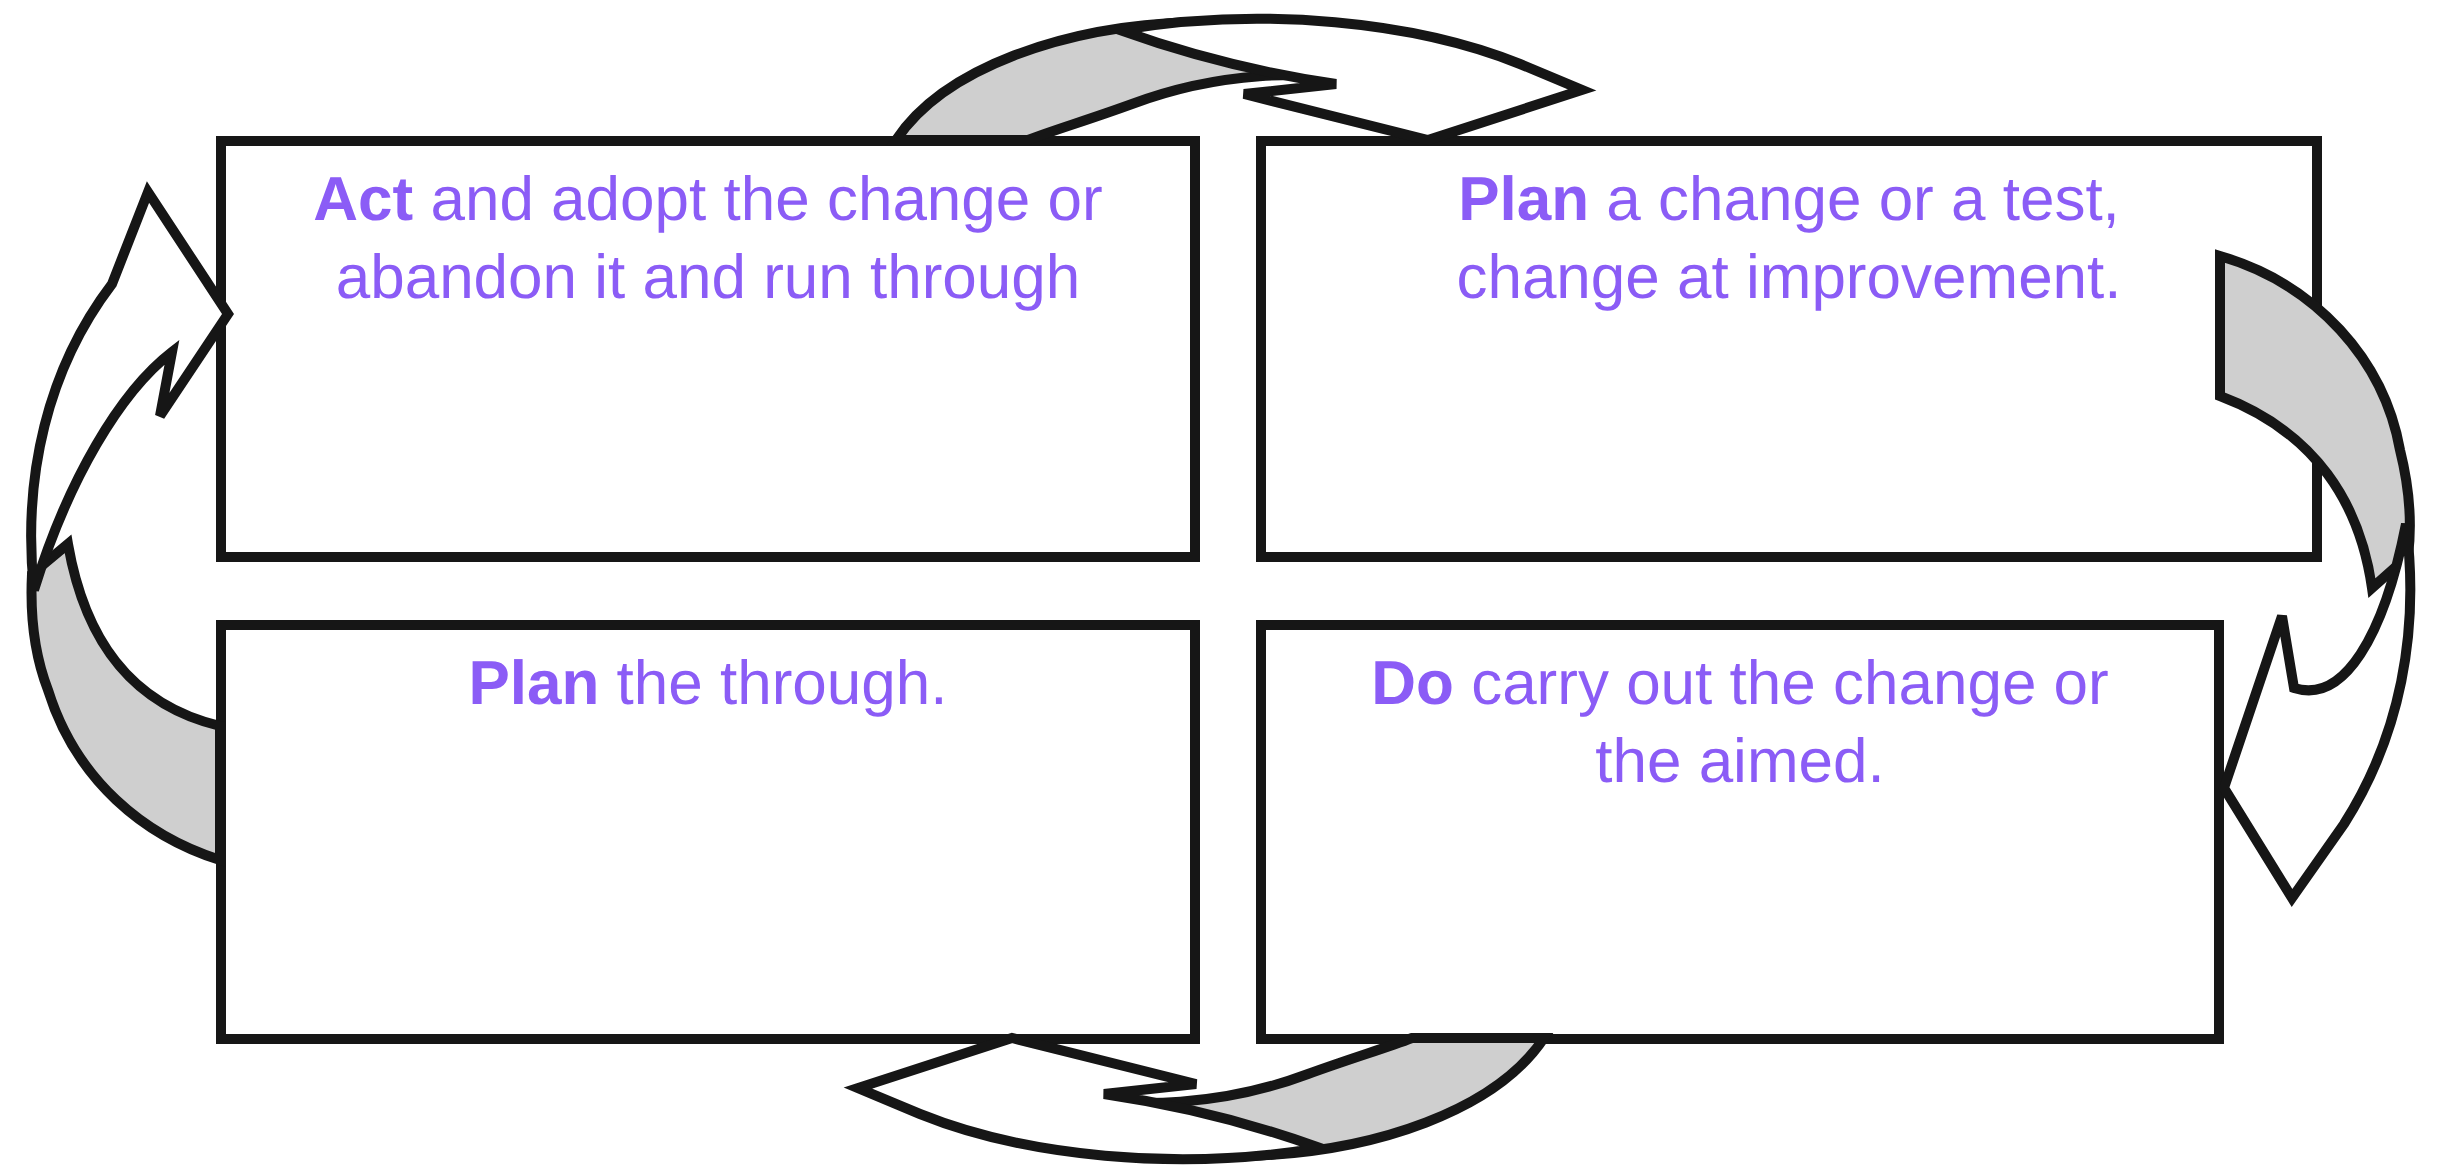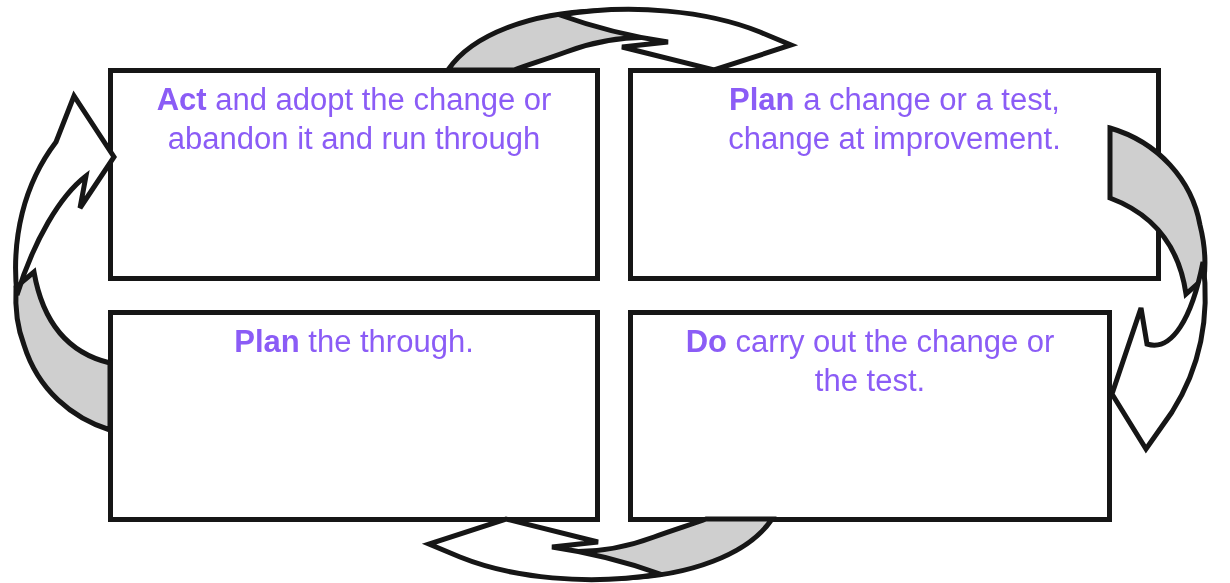--- a/index.html
+++ b/index.html
@@ -34,21 +34,21 @@
     <div class="ln"><b>Plan</b><span> a change or a test,</span></div>
     <div class="ln">change at improvement.</div>
   </div>
 
   <div class="box" id="box-study">
     <div class="ln"><b>Plan</b><span> the through.</span></div>
   </div>
 
   <div class="box" id="box-do">
     <div class="ln"><b>Do</b><span> carry out the change or</span></div>
-    <div class="ln">the test.</div>
+    <div class="ln">the aimed.</div>
   </div>
 
   <svg class="arrows" width="1230" height="583" viewBox="0 0 1230 583">
 
     <g>
       <path d="M 448 70 C 472 34 532 13 596 11 C 626 10 656 15 682 27 L 698 43 C 652 33 606 37 566 52 C 544 60 527 65 514 70 Z" fill="#cfcfcf" stroke="#161616"></path>
       <path d="M 560 15 C 632 3 708 11 760 32 L 791 45 L 714 70 L 622 47 L 668 42 C 634 37 596 28 560 15 Z" fill="#ffffff" stroke="#161616"></path>
     </g>
 
     <g>

